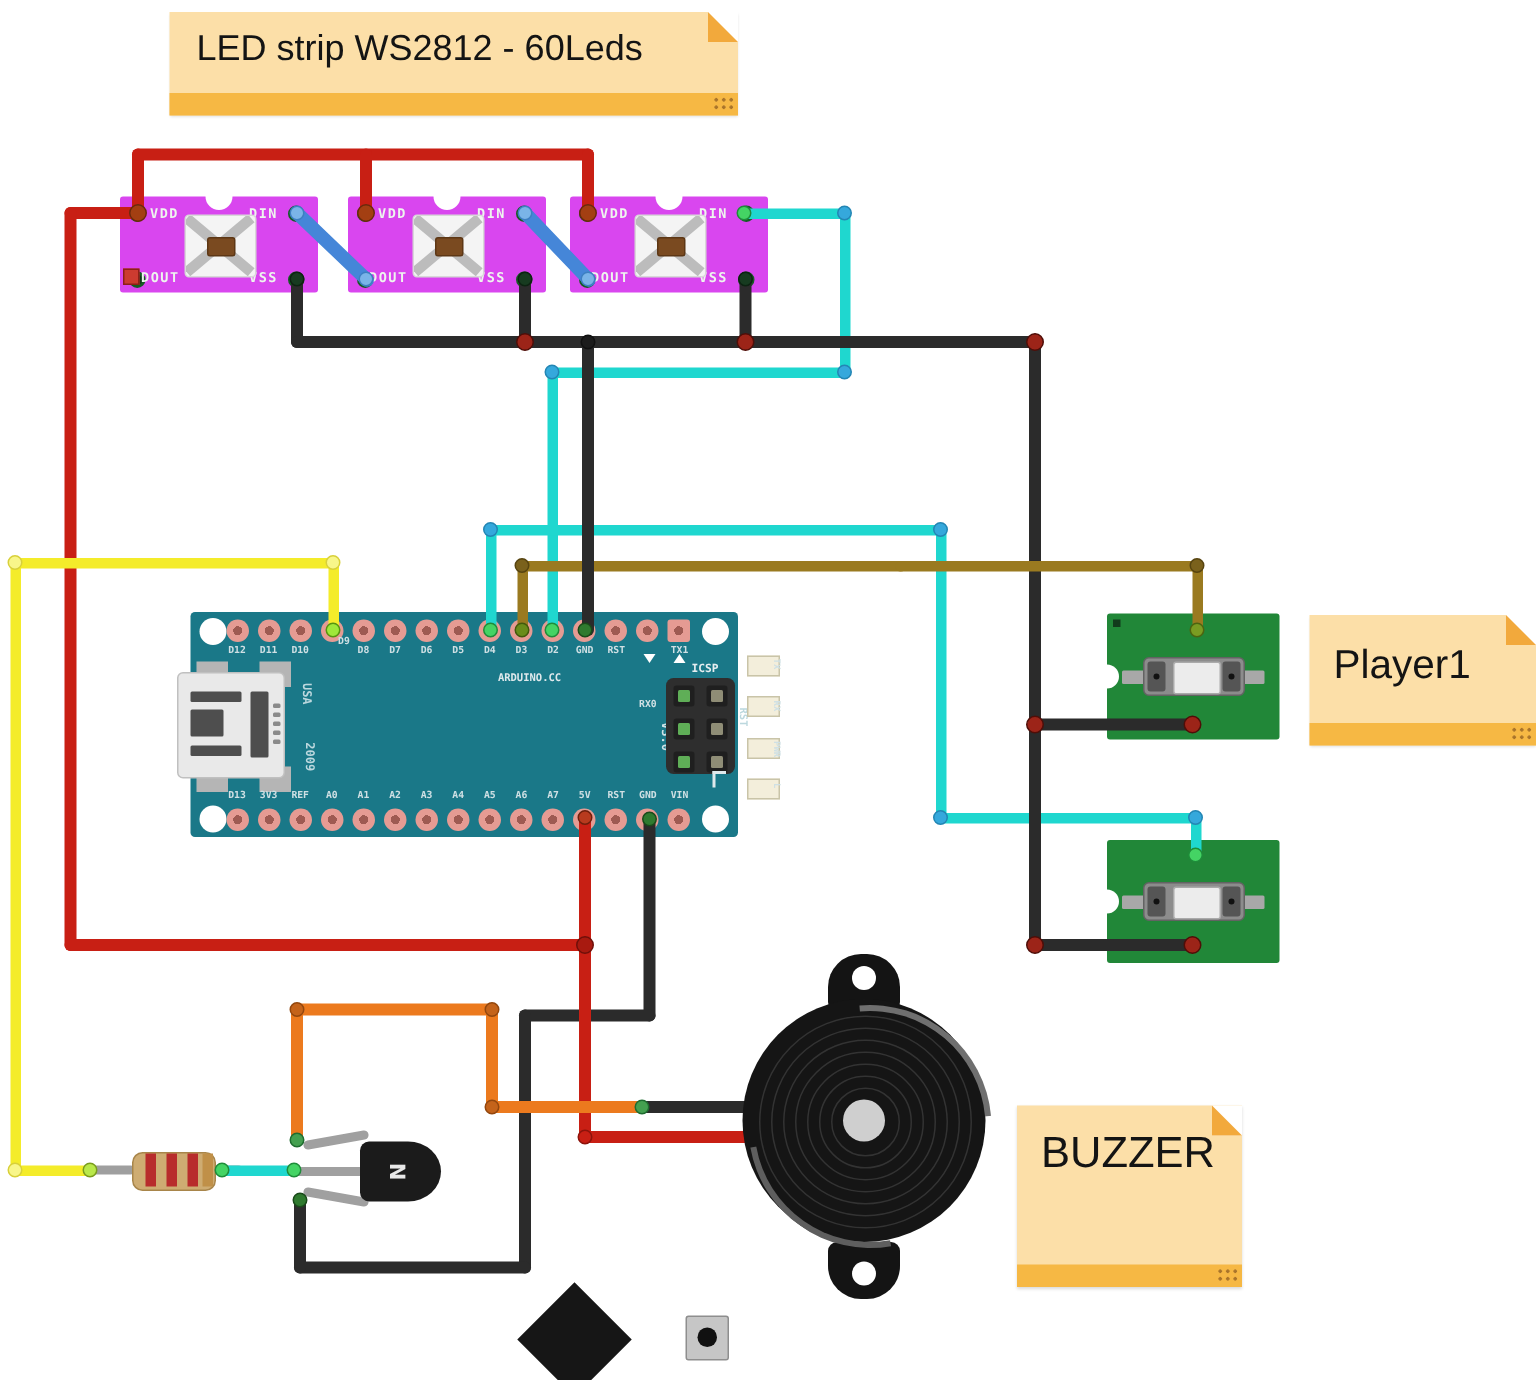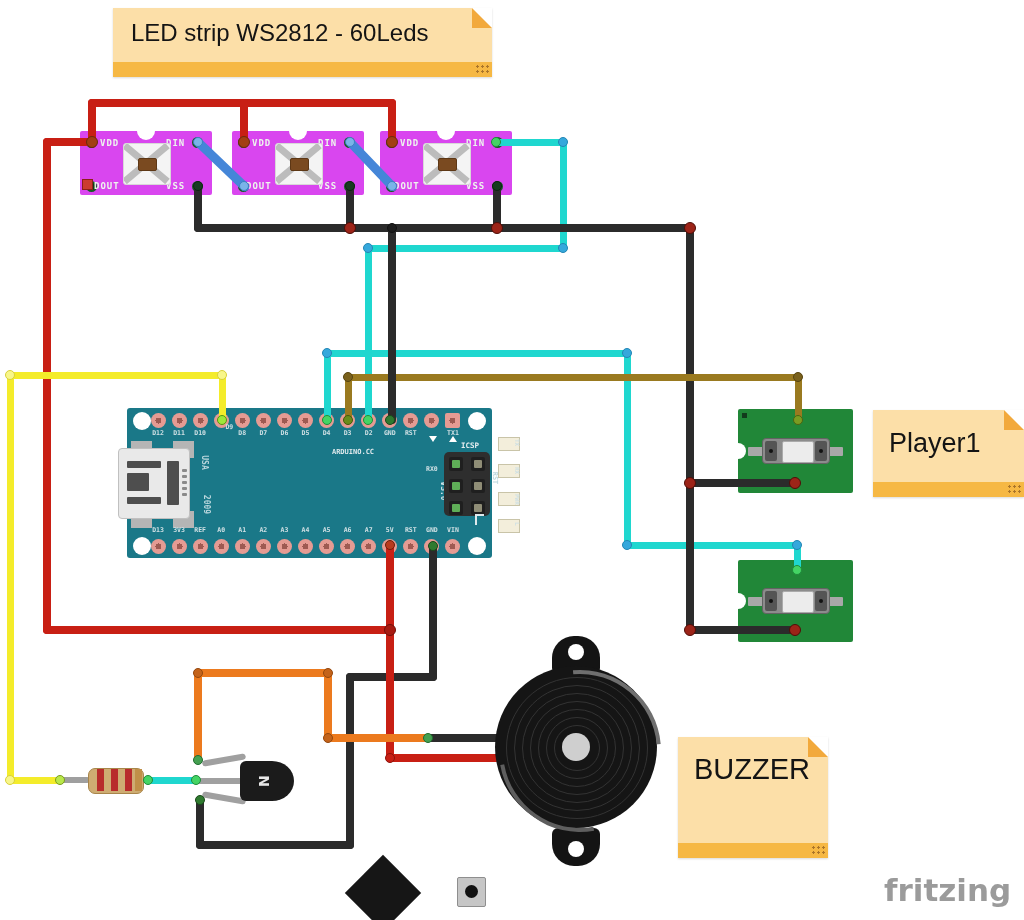--- a/index.html
+++ b/index.html
@@ -465,14 +465,13 @@
     <div class="note-fold"></div>
   </div>
   <div class="note" style="left:678px;top:737px;width:150px;height:121px;">
     <div class="note-label" style="left:16px;top:16px;font-size:29px;">BUZZER</div>
     <div class="note-strip">
         <div class="note-grip"></div>
       </div>
     <div class="note-fold"></div>
   </div>
 
-  <div id="watermark">fritzing</div>
 </div>
 
 </body></html>

